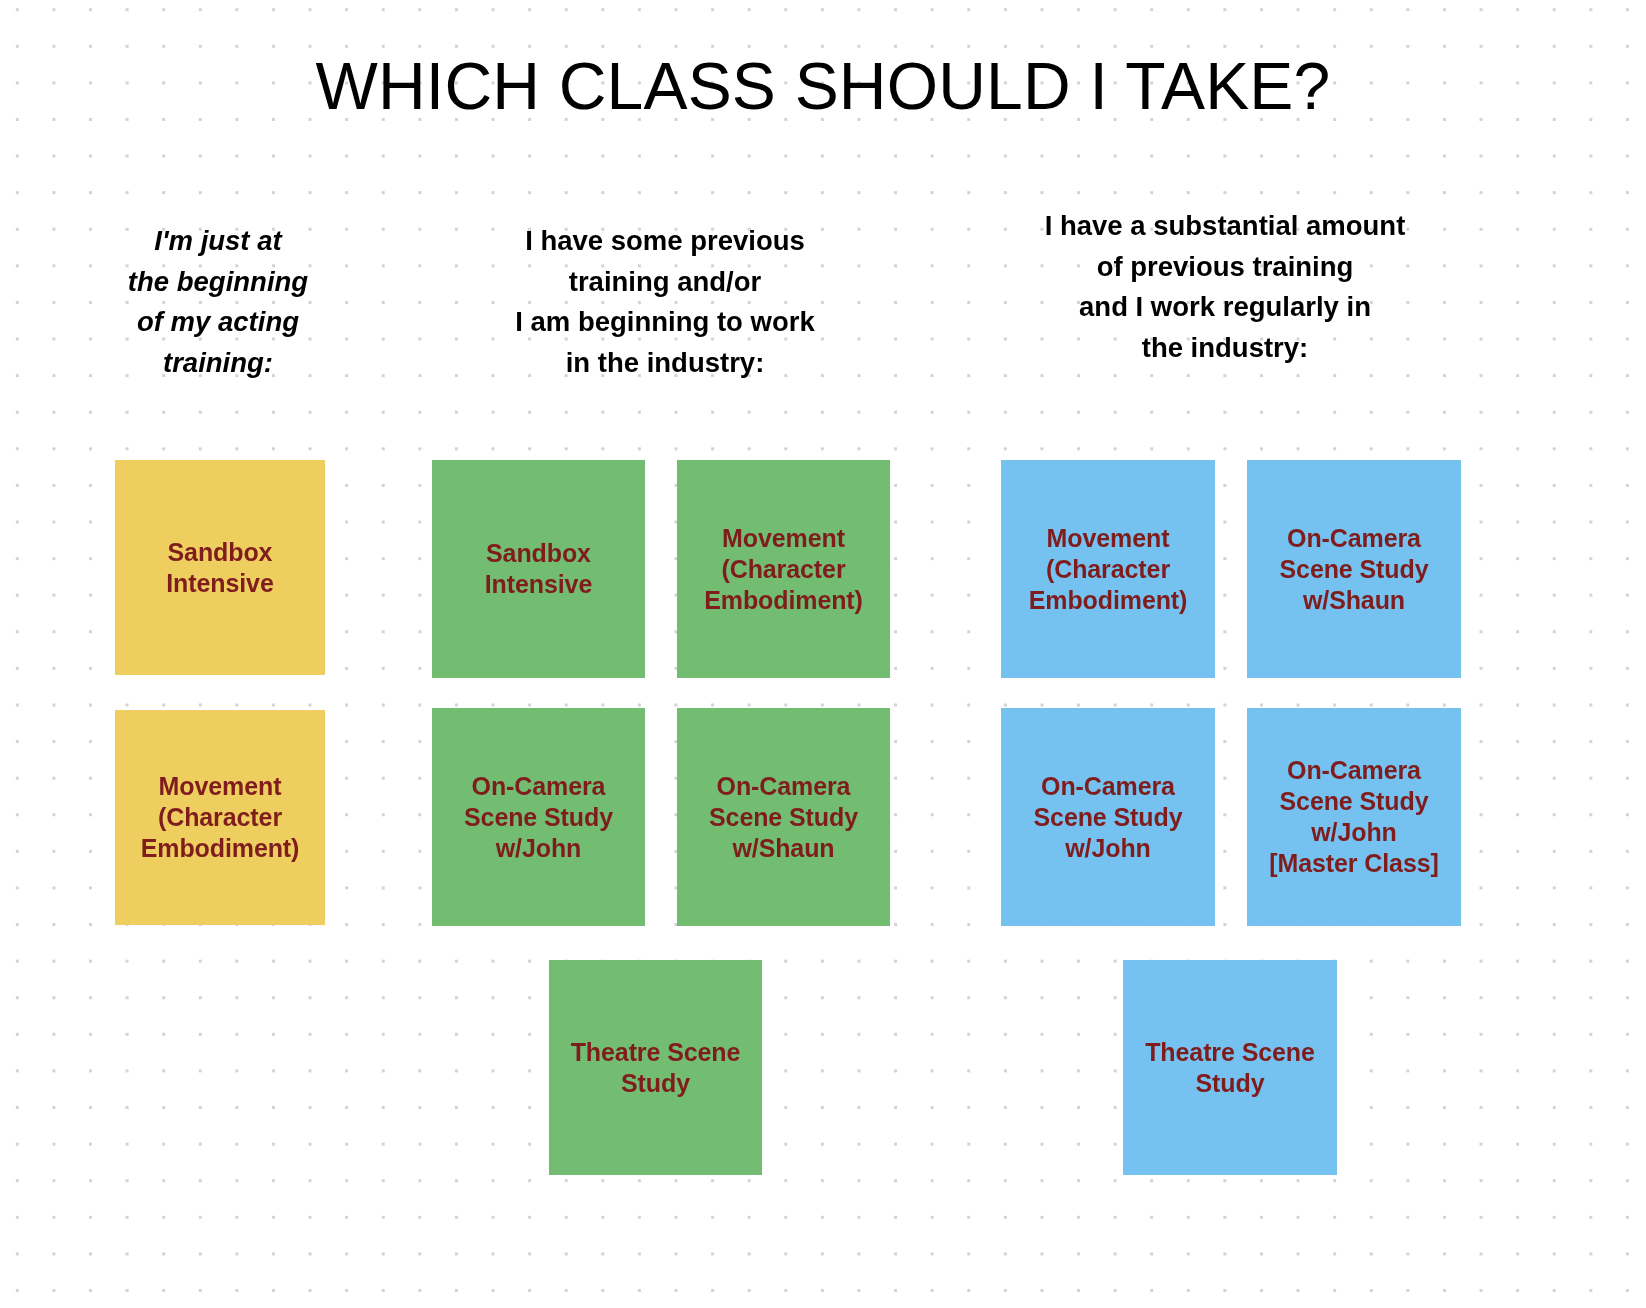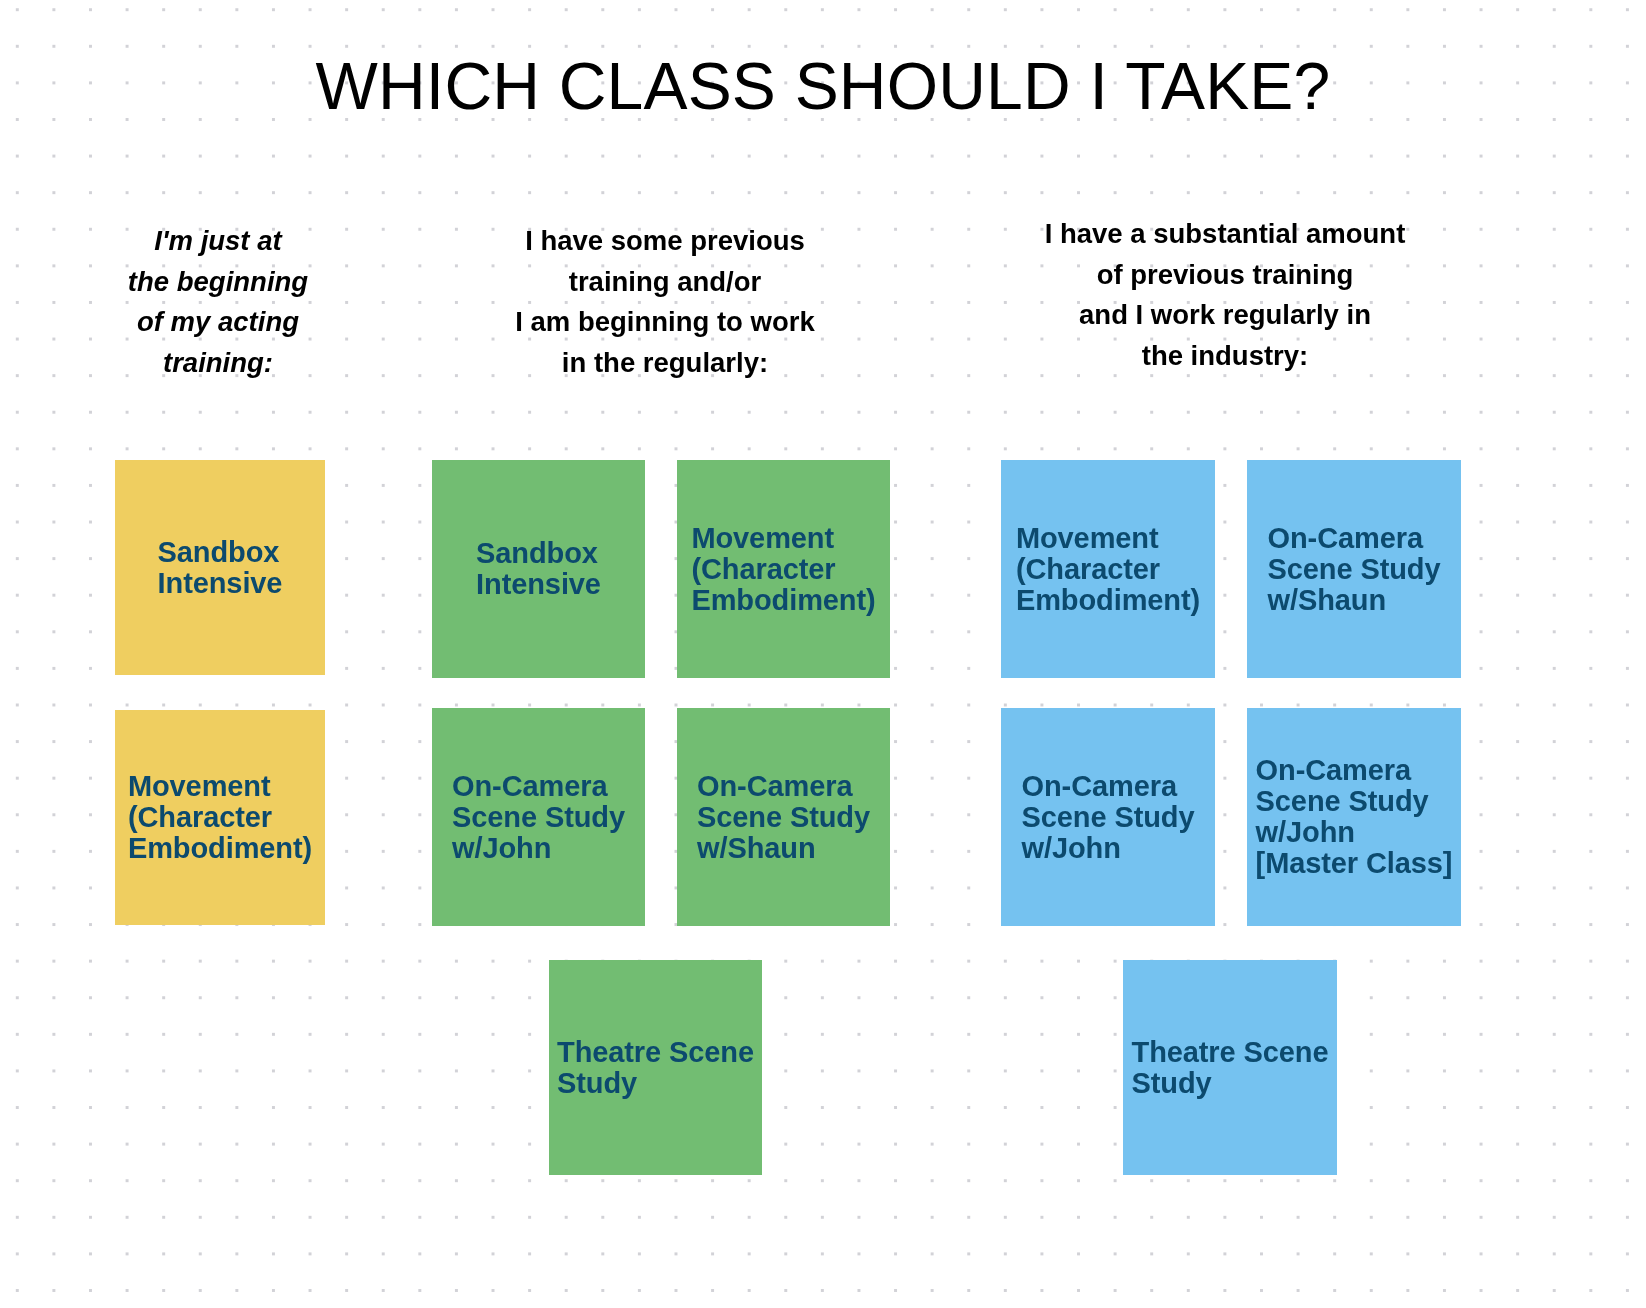--- a/index.html
+++ b/index.html
@@ -46,54 +46,54 @@
     position: absolute;
     text-align: center;
     font-size: 27.5px;
     font-weight: bold;
     color: #000000;
     line-height: 40.5px;
     white-space: pre-line;
   }
   #hdr-1 { left: 88px;  top: 221px; width: 260px; font-style: italic; }
   #hdr-2 { left: 449px; top: 221px; width: 432px; }
-  #hdr-3 { left: 990px; top: 214px; width: 470px; }
+  #hdr-3 { left: 990px; top: 206px; width: 470px; }
 
   
   .card {
     position: absolute;
     display: flex;
     align-items: center;
     justify-content: center;
     box-sizing: border-box;
     padding: 0 6px;
-    text-align: left;
-    font-size: 29px;
+    text-align: center;
+    font-size: 25px;
     font-weight: bold;
     line-height: 31px;
-    color: #0c4a6e;
+    color: #7f1d1d;
     white-space: pre-line;
     letter-spacing: -0.1px;
   }
 </style>
 </head>
 <body>
 
 <div class="canvas">
 
   <div class="page-title">WHICH CLASS SHOULD I TAKE?</div>
 
   <div class="col-header" id="hdr-1">I'm just at
 the beginning
 of my acting
 training:</div>
   <div class="col-header" id="hdr-2">I have some previous
 training and/or
 I am beginning to work
-in the regularly:</div>
+in the industry:</div>
   <div class="col-header" id="hdr-3">I have a substantial amount
 of previous training
 and I work regularly in
 the industry:</div>
 
   <div class="card" style="left:115px; top:460px; width:210px; height:215px; background:#efce60;">Sandbox
 Intensive</div>
 
   <div class="card" style="left:115px; top:710px; width:210px; height:215px; background:#efce60;">Movement
 (Character

